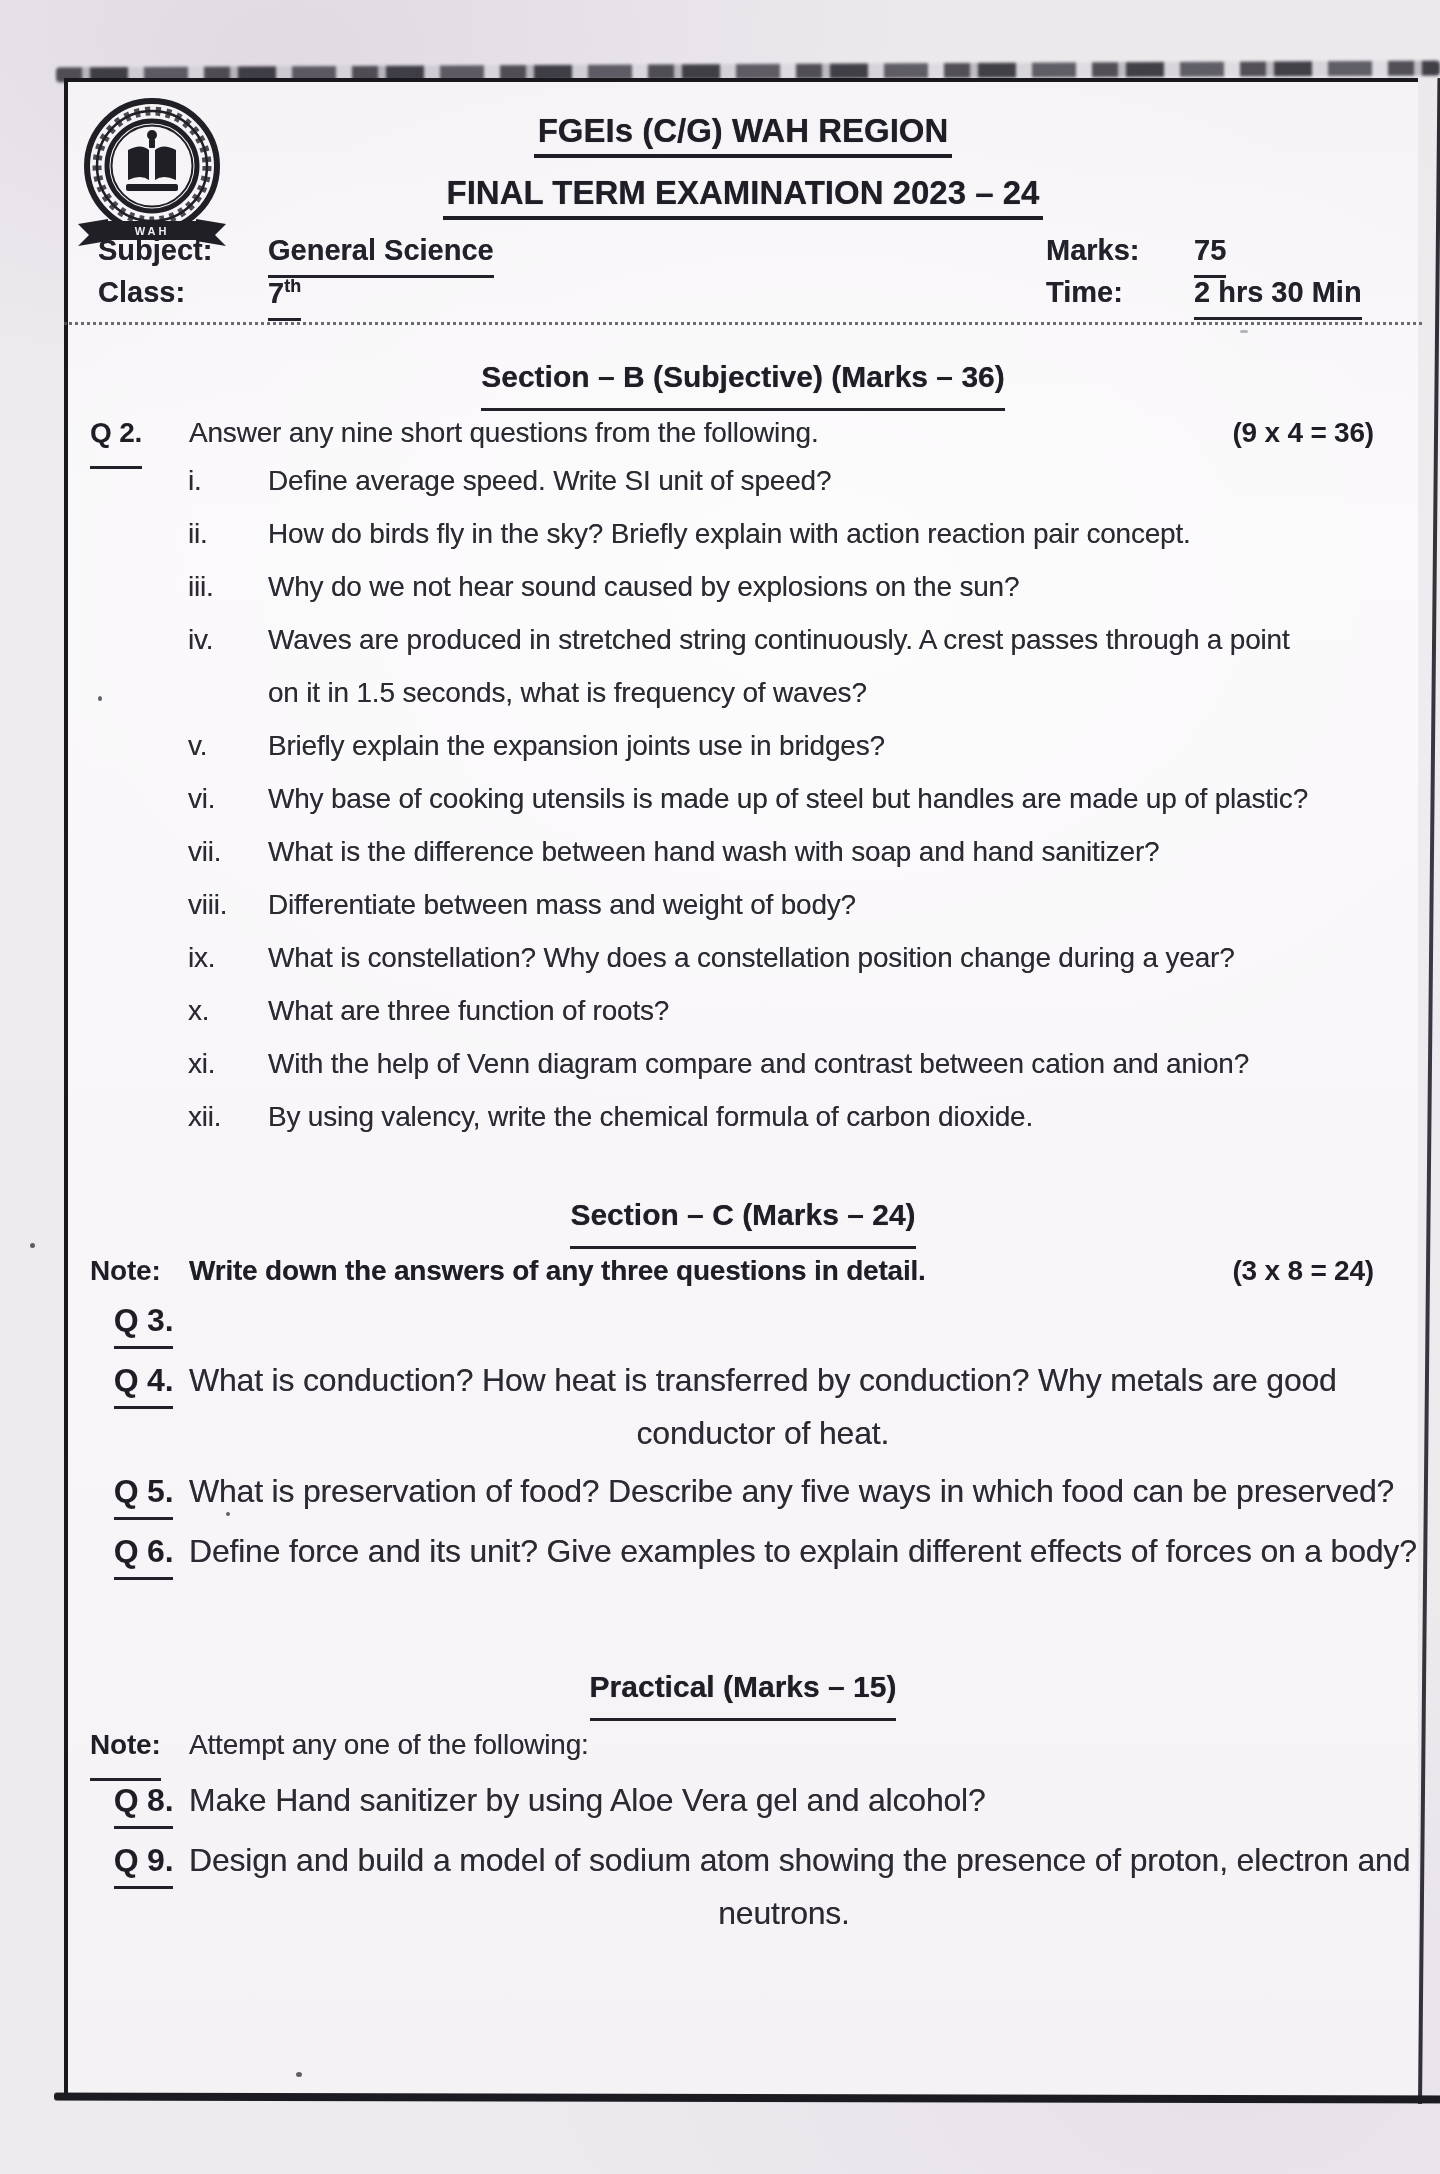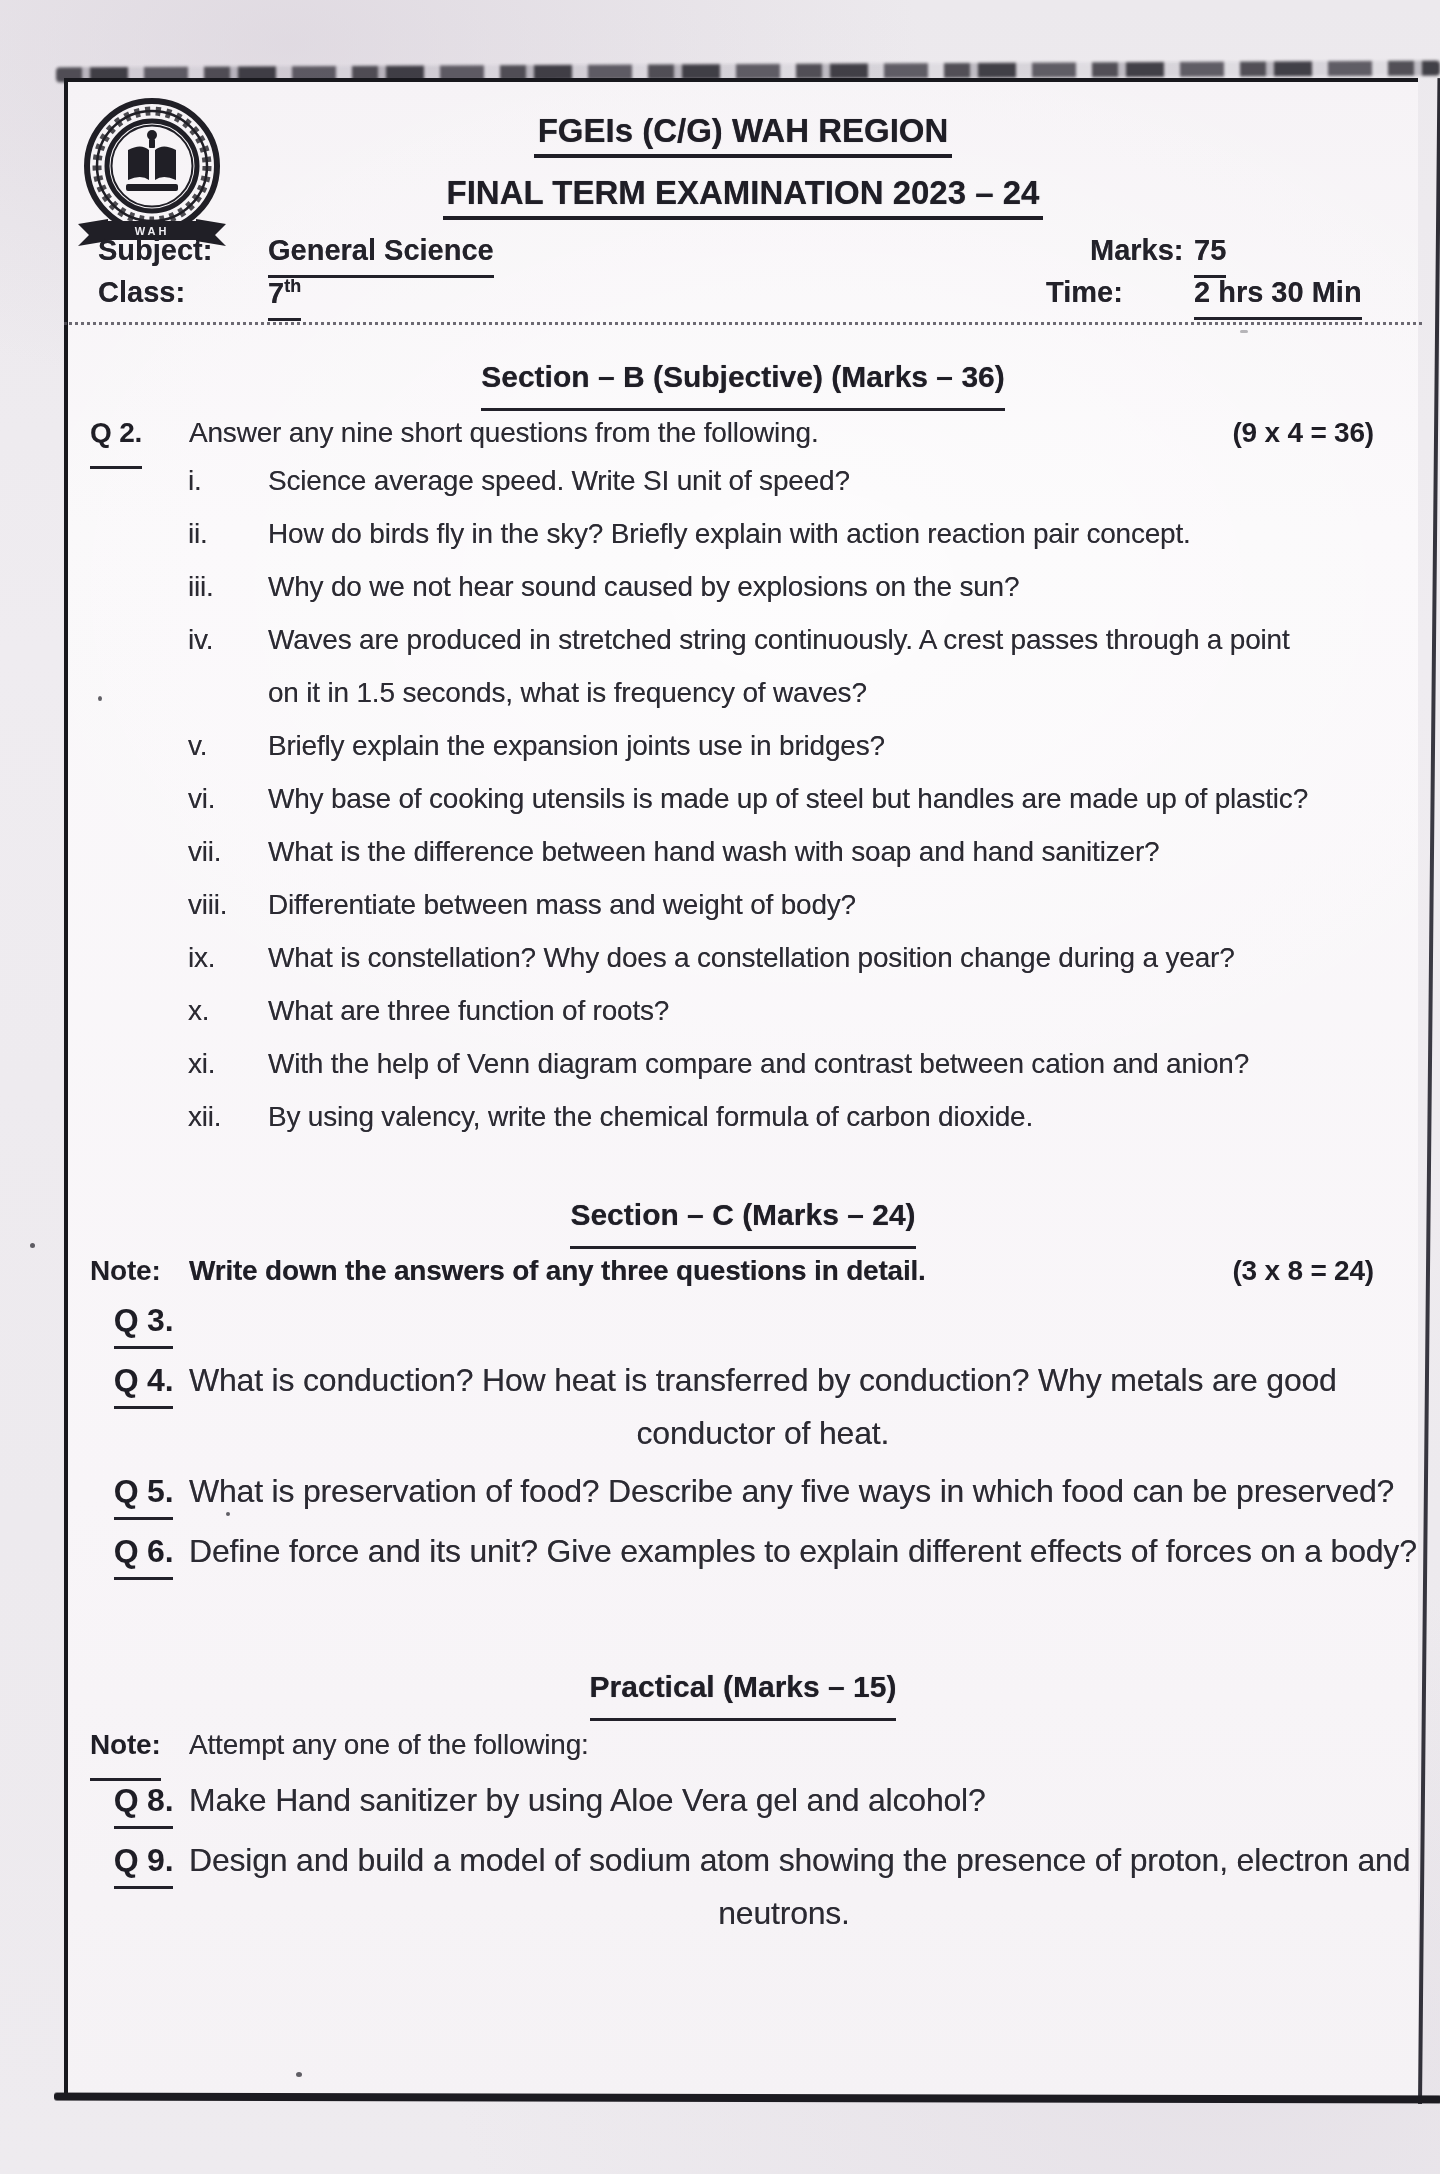--- a/index.html
+++ b/index.html
@@ -107,21 +107,21 @@
 
   <div class="title1">
     <span class="u4">FGEIs (C/G) WAH REGION</span>
   </div>
   <div class="title2">
     <span class="u4">FINAL TERM EXAMINATION 2023 – 24</span>
   </div>
 
   <span class="meta lab" style="left:30px;top:152px">Subject:</span>
   <span class="meta val" style="left:200px;top:152px"><span class="u3">General Science</span></span>
-  <span class="meta lab" style="left:1022px;top:152px">Marks:</span>
+  <span class="meta lab" style="left:978px;top:152px">Marks:</span>
   <span class="meta val" style="left:1126px;top:152px"><span class="u3">75</span></span>
   <span class="meta lab" style="left:30px;top:194px">Class:</span>
   <span class="meta val" style="left:200px;top:194px"><span class="u3"><span>7</span><sup>th</sup></span></span>
   <span class="meta lab" style="left:978px;top:194px">Time:</span>
   <span class="meta val" style="left:1126px;top:194px"><span class="u3">2 hrs 30 Min</span></span>
 
   <div class="dotted"></div>
 
   <div class="sec-head" style="top:272px">
     <span class="u3">Section – B (Subjective) (Marks – 36)</span>
@@ -129,21 +129,21 @@
   <div class="qrow" style="top:326px">
     <span class="qlabel"><span class="u3">Q 2.</span></span>
     <span class="qtext">Answer any nine short questions from the following.</span>
     <span class="qmarks">(9 x 4 = 36)</span>
   </div>
 
   <div class="items" style="top:372px">
     <div class="item">
         <span class="rnum">i.</span>
         <div class="itext">
-          <div>Science average speed. Write SI unit of speed?</div>
+          <div>Define average speed. Write SI unit of speed?</div>
         </div>
       </div>
     <div class="item">
         <span class="rnum">ii.</span>
         <div class="itext">
           <div>How do birds fly in the sky? Briefly explain with action reaction pair concept.</div>
         </div>
       </div>
     <div class="item">
         <span class="rnum">iii.</span>

